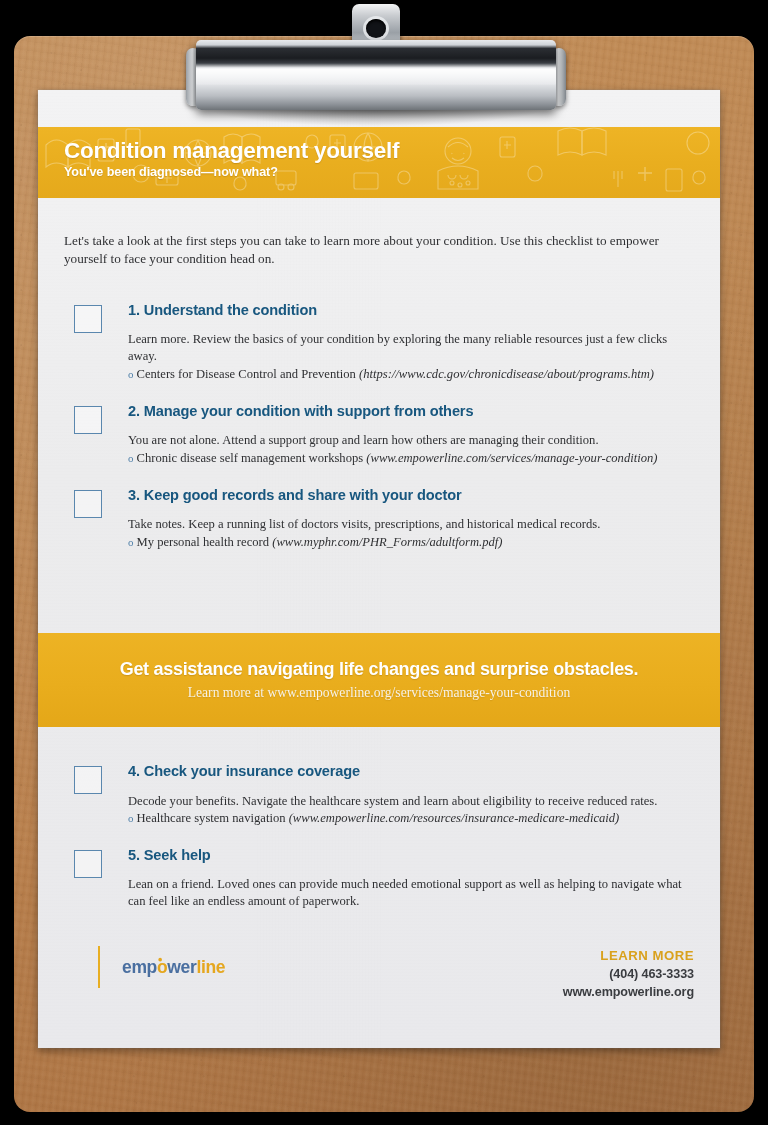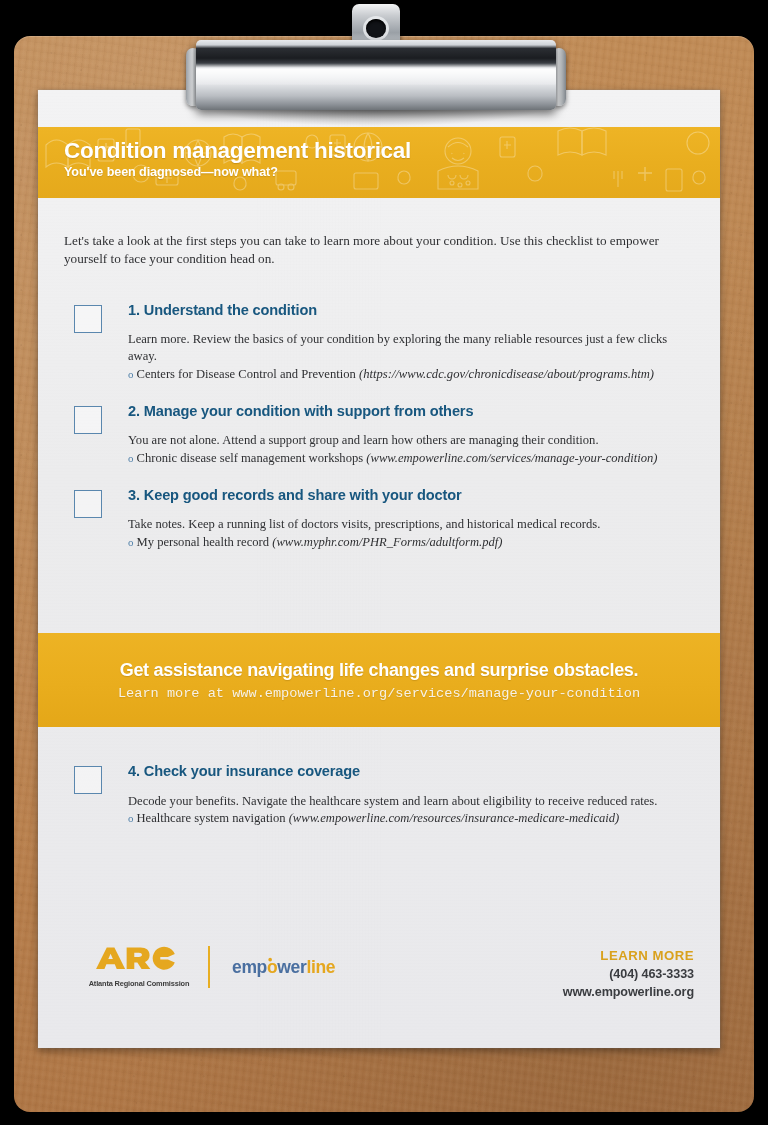--- a/index.html
+++ b/index.html
@@ -160,21 +160,21 @@
   .cta-title {
     color: #ffffff;
     font-size: 18px;
     font-weight: bold;
     letter-spacing: -0.3px;
     text-shadow: 0 1px 1px rgba(140,95,10,0.30);
   }
   .cta-sub {
     margin-top: 5px;
     color: #f7f2e6;
-    font-family: Liberation Mono, monospace;
+    font-family: Liberation Serif, serif;
     font-size: 13.6px;
     text-shadow: 0 1px 1px rgba(140,95,10,0.22);
   }
 
   .checklist-lower { position: absolute; left: 0; top: 637px; width: 682px; }
   .checklist-lower .checklist { padding-top: 36px; }
 
   
   .footer {
     position: absolute;
@@ -325,21 +325,21 @@
         <path d="M544 4 q12 -6 24 0 l0 24 q-12 -6 -24 0z"></path>
         <path d="M580 44 v16 M576 44 v8 M584 44 v8"></path>
         <path d="M600 46 h14 M607 40 v14" stroke-width="1.4"></path>
         <rect x="628" y="42" width="16" height="22" rx="2"></rect>
         <path d="M655 50 a6 6 0 0 1 12 0 a6 6 0 0 1 -6 7 a6 6 0 0 1 -6 -7z"></path>
         <circle cx="660" cy="16" r="11"></circle>
         <path d="M196 56 a6 6 0 0 1 12 0 a6 6 0 0 1 -6 7 a6 6 0 0 1 -6 -7z"></path>
         <rect x="88" y="2" width="14" height="18" rx="2"></rect>
       </svg>
       <div class="header-text">
-        <div class="header-title">Condition management historical</div>
+        <div class="header-title">Condition management yourself</div>
         <div class="header-sub">You've been diagnosed—now what?</div>
       </div>
     </div>
 
     <div class="content">
 
       <div class="intro">
         <p>Let's take a look at the first steps you can take to learn more about your condition. Use this checklist to empower yourself to face your condition head on.</p>
       </div>
 
@@ -397,37 +397,34 @@
           <div class="item-title">4. Check your insurance coverage</div>
           <div class="item-body">
             <span>Decode your benefits. Navigate the healthcare system and learn about eligibility to receive reduced rates.</span>
             <span class="res">
               <span class="bullet">o</span><span>Healthcare system navigation</span>
               <span class="url">(www.empowerline.com/resources/insurance-medicare-medicaid)</span>
             </span>
           </div>
         </div>
 
+        <div class="item">
+          <div class="checkbox"></div>
+          <div class="item-title">5. Seek help</div>
+          <div class="item-body">
+            <span>Lean on a friend. Loved ones can provide much needed emotional support as well as helping to navigate what can feel like an endless amount of paperwork.</span>
+          </div>
+        </div>
 
       </div>
     </div>
 
     <div class="footer">
       <div class="logos">
 
-        <div class="arc-block">
-          <svg class="arc-mark" viewBox="0 0 120 34">
-            <g fill="#e5a71f">
-              <path d="M4 30 L18 2 H28 L42 30 H31 L28.5 24 H17.5 L15 30 Z M20 17 H26 L23 10 Z"></path>
-              <path d="M44 30 V2 H62 C70 2 74 6 74 12 C74 16.5 71.5 19.5 68 20.8 L75 30 H63.5 L58 21.5 H54 V30 Z M54 14.5 H60 C62.5 14.5 64 13.4 64 11.6 C64 9.8 62.5 8.8 60 8.8 H54 Z"></path>
-              <path d="M107 10.5 A15 15 0 1 0 107 21.5 L98 17.5 H88 V14.5 H98 Z"></path>
-            </g>
-          </svg>
-          <div class="arc-caption">Atlanta Regional Commission</div>
-        </div>
 
         <div class="logo-divider"></div>
 
         <div class="empowerline">
           <svg viewBox="0 0 180 34" width="126" height="24">
             <text x="0" y="25" font-family="Liberation Sans, sans-serif" font-size="25" font-weight="bold" letter-spacing="-0.5">
               <tspan fill="#4a6fa0">emp</tspan><tspan fill="#e5a71f">o</tspan><tspan fill="#4a6fa0">wer</tspan><tspan fill="#e5a71f">line</tspan>
             </text>
             <circle cx="54.5" cy="6.5" r="2.6" fill="#e5a71f"></circle>
           </svg>

